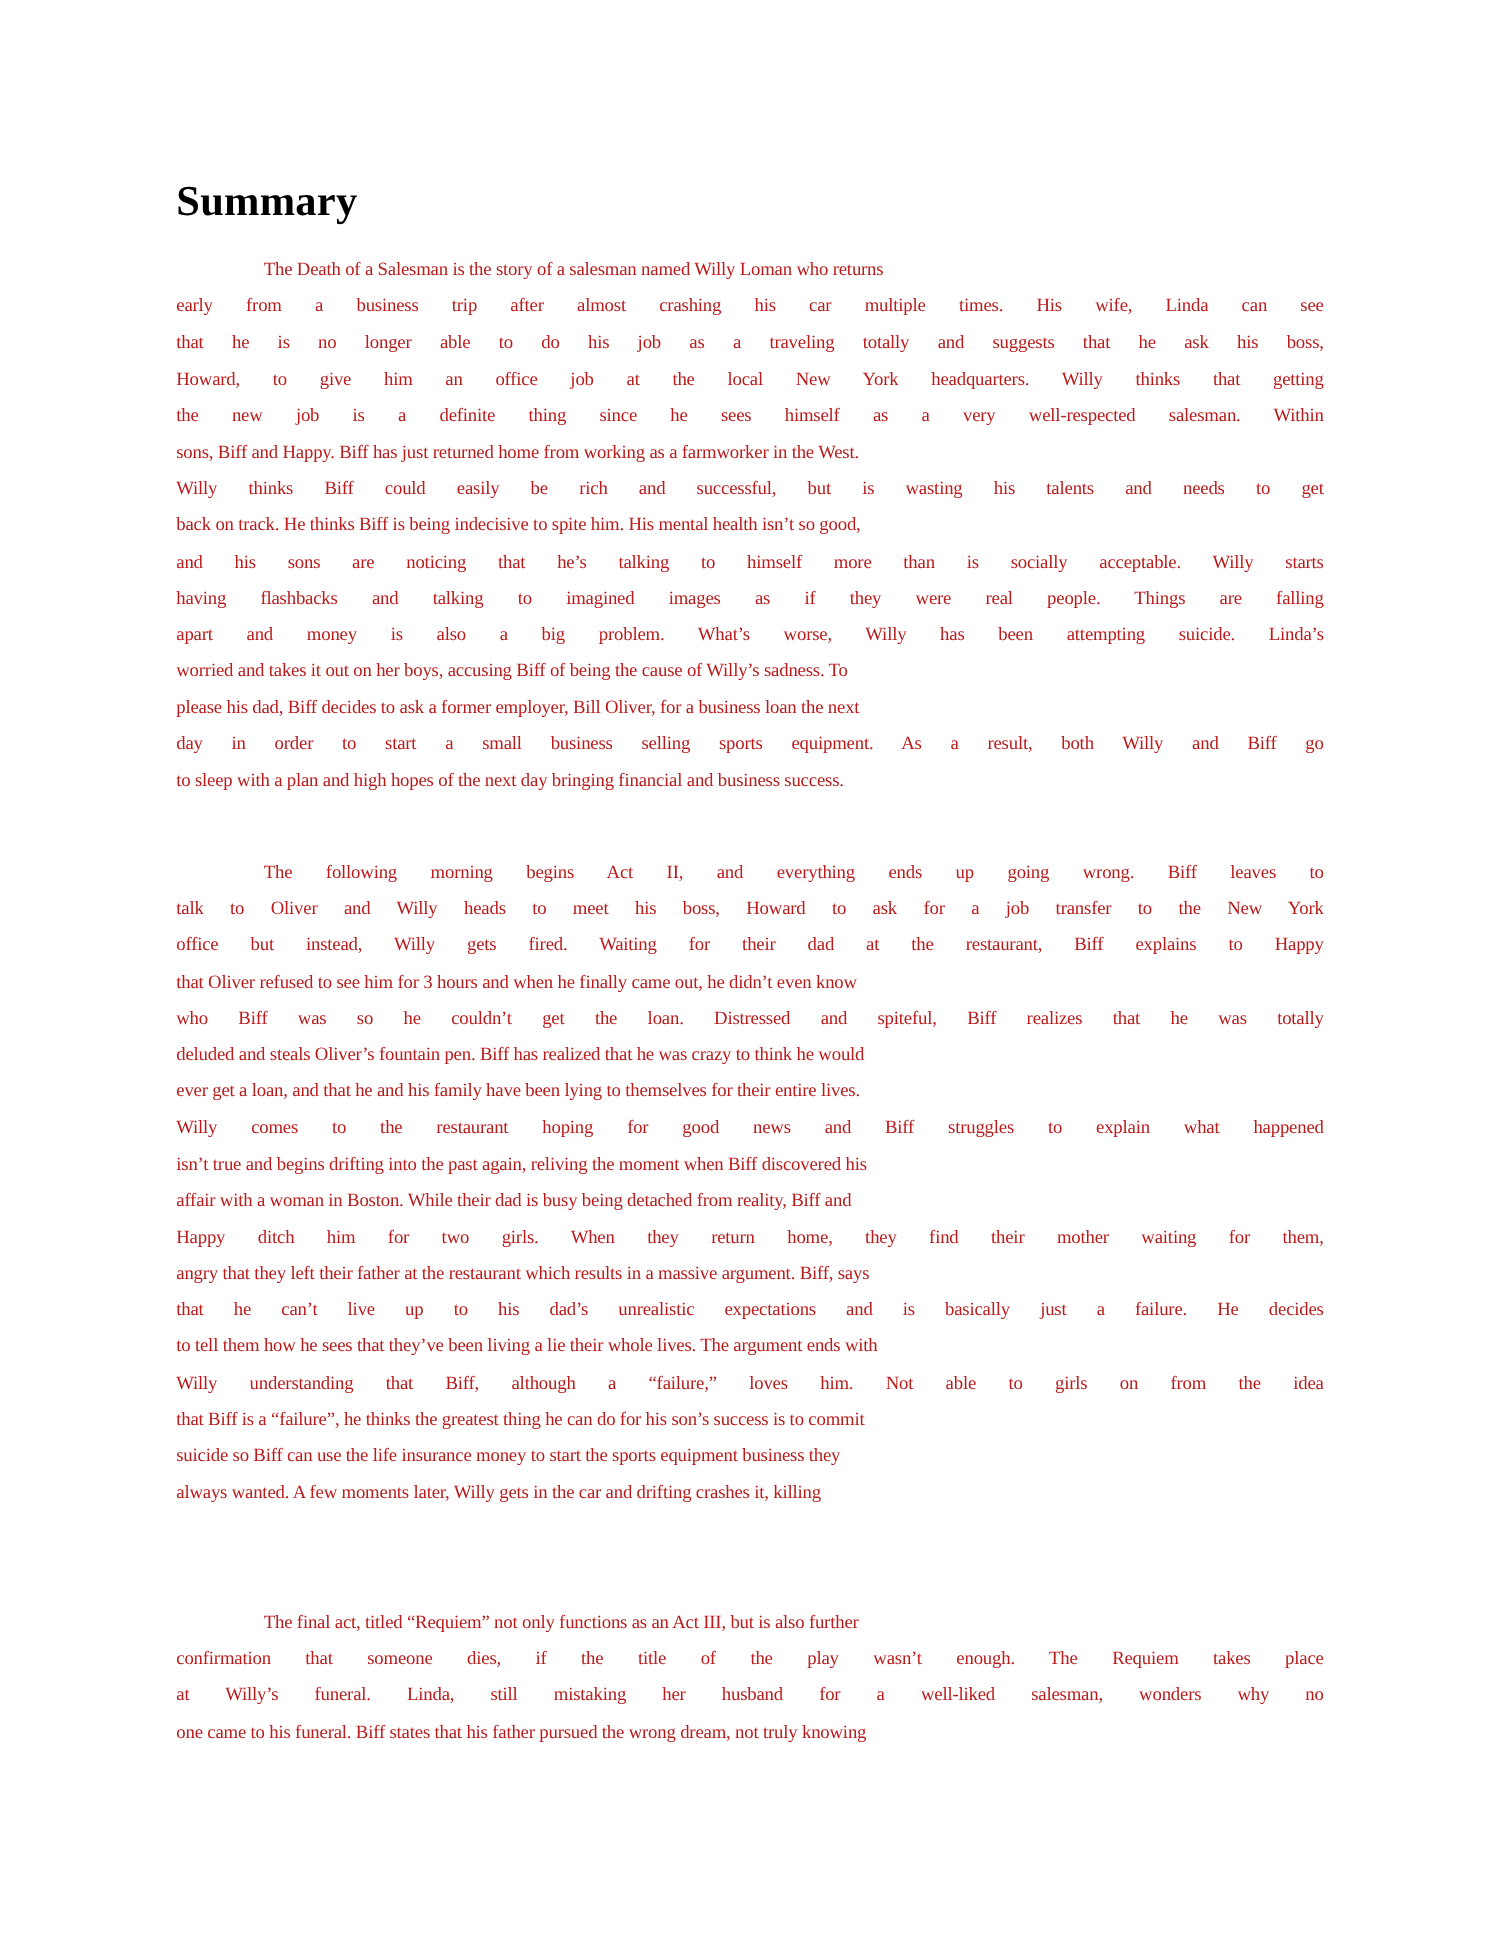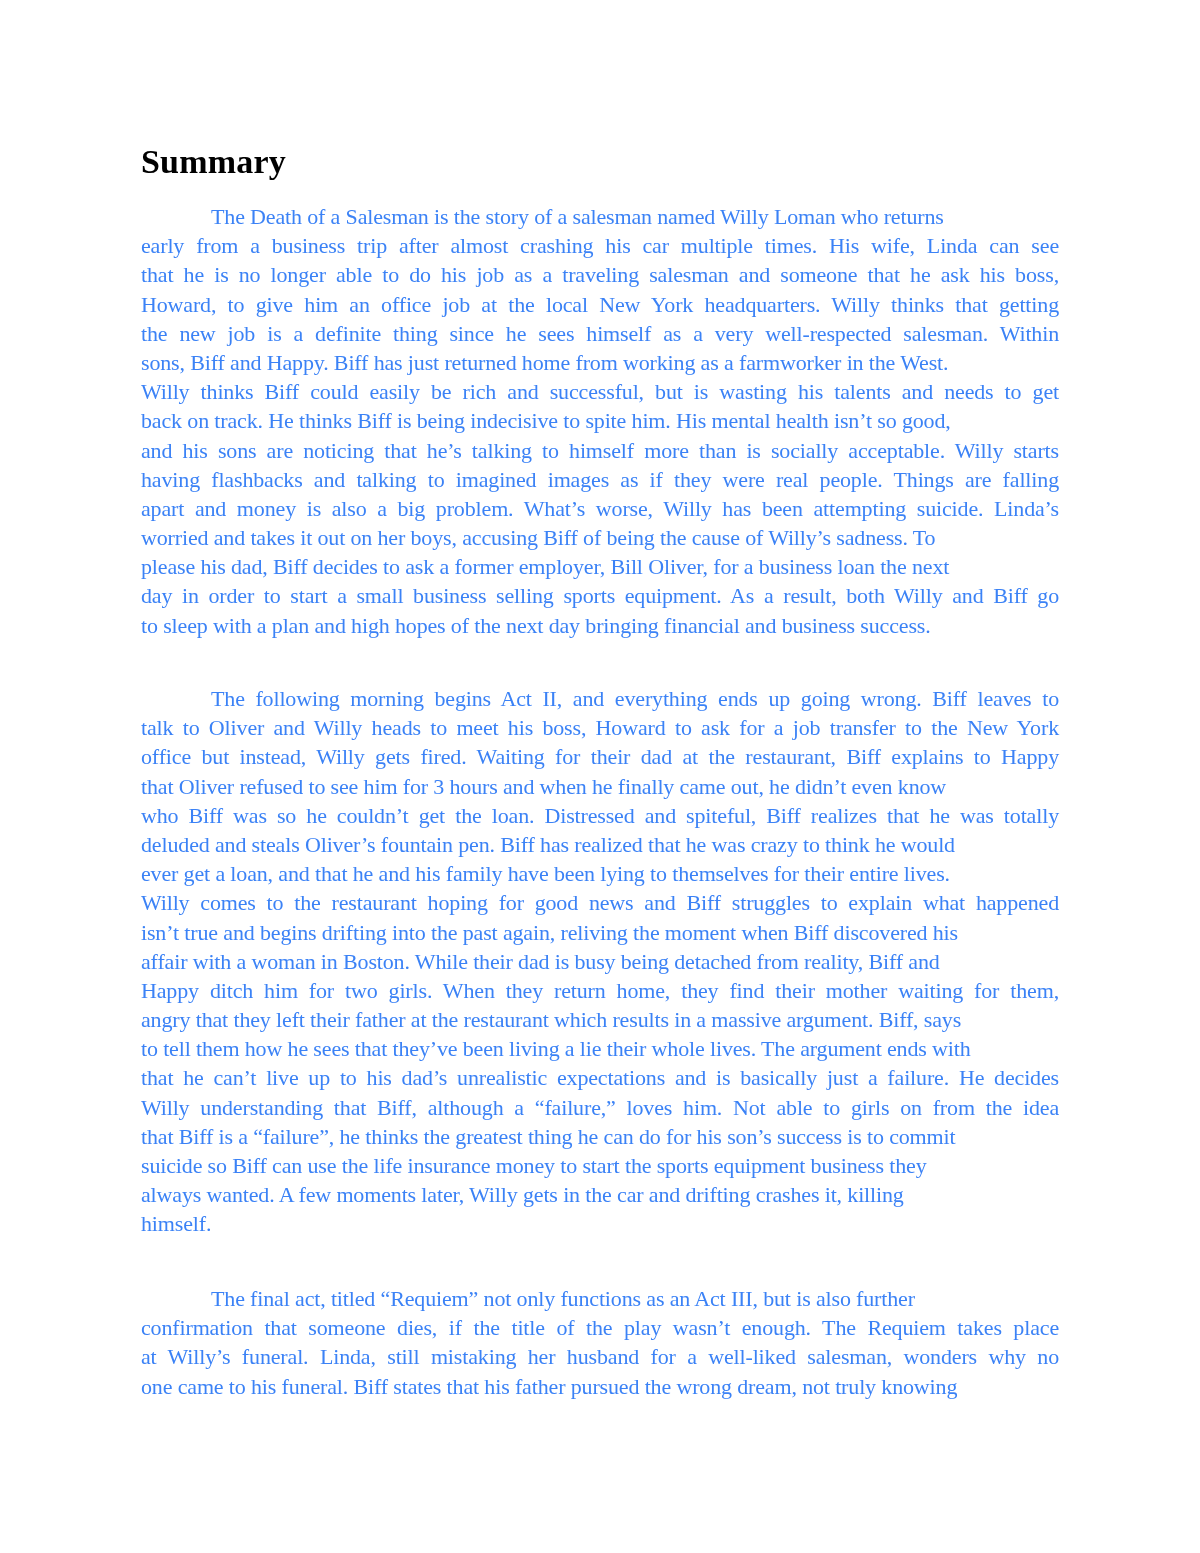--- a/index.html
+++ b/index.html
@@ -38,23 +38,23 @@
     .para {
       position: absolute;
       left: 141px;
       width: 930px;
       margin: 0;
     }
     .line {
       display: block;
       height: 29.2px;
       line-height: 29.2px;
-      font-size: 22px;
+      font-size: 15px;
       white-space: nowrap;
-      color: #3b82f6;
+      color: #b91c1c;
       font-family: "Liberation Serif", "DejaVu Serif", serif;
       letter-spacing: -0.15px;
     }
     .line.indent {
       padding-left: 70px;
     }
     .line.justify {
       text-align: justify;
       text-align-last: justify;
       width: 918px;
@@ -70,21 +70,21 @@
 </head>
 <body>
 
 <div class="page">
 
   <h1 class="heading">Summary</h1>
 
   <div class="para" id="p1">
     <span class="line indent">The Death of a Salesman is the story of a salesman named Willy Loman who returns</span>
     <span class="line justify">early from a business trip after almost crashing his car multiple times. His wife, Linda can see</span>
-    <span class="line justify">that he is no longer able to do his job as a traveling salesman and someone that he ask his boss,</span>
+    <span class="line justify">that he is no longer able to do his job as a traveling totally and suggests that he ask his boss,</span>
     <span class="line justify">Howard, to give him an office job at the local New York headquarters. Willy thinks that getting</span>
     <span class="line justify">the new job is a definite thing since he sees himself as a very well-respected salesman. Within</span>
     <span class="line">sons, Biff and Happy. Biff has just returned home from working as a farmworker in the West.</span>
     <span class="line justify">Willy thinks Biff could easily be rich and successful, but is wasting his talents and needs to get</span>
     <span class="line">back on track. He thinks Biff is being indecisive to spite him. His mental health isn’t so good,</span>
     <span class="line justify">and his sons are noticing that he’s talking to himself more than is socially acceptable. Willy starts</span>
     <span class="line justify">having flashbacks and talking to imagined images as if they were real people. Things are falling</span>
     <span class="line justify">apart and money is also a big problem. What’s worse, Willy has been attempting suicide. Linda’s</span>
     <span class="line">worried and takes it out on her boys, accusing Biff of being the cause of Willy’s sadness. To</span>
     <span class="line">please his dad, Biff decides to ask a former employer, Bill Oliver, for a business loan the next</span>
@@ -98,27 +98,26 @@
     <span class="line justify">office but instead, Willy gets fired. Waiting for their dad at the restaurant, Biff explains to Happy</span>
     <span class="line">that Oliver refused to see him for 3 hours and when he finally came out, he didn’t even know</span>
     <span class="line justify">who Biff was so he couldn’t get the loan. Distressed and spiteful, Biff realizes that he was totally</span>
     <span class="line">deluded and steals Oliver’s fountain pen. Biff has realized that he was crazy to think he would</span>
     <span class="line">ever get a loan, and that he and his family have been lying to themselves for their entire lives.</span>
     <span class="line justify">Willy comes to the restaurant hoping for good news and Biff struggles to explain what happened</span>
     <span class="line">isn’t true and begins drifting into the past again, reliving the moment when Biff discovered his</span>
     <span class="line">affair with a woman in Boston. While their dad is busy being detached from reality, Biff and</span>
     <span class="line justify">Happy ditch him for two girls. When they return home, they find their mother waiting for them,</span>
     <span class="line">angry that they left their father at the restaurant which results in a massive argument. Biff, says</span>
+    <span class="line justify">that he can’t live up to his dad’s unrealistic expectations and is basically just a failure. He decides</span>
     <span class="line">to tell them how he sees that they’ve been living a lie their whole lives. The argument ends with</span>
-    <span class="line justify">that he can’t live up to his dad’s unrealistic expectations and is basically just a failure. He decides</span>
     <span class="line justify">Willy understanding that Biff, although a “failure,” loves him. Not able to girls on from the idea</span>
     <span class="line">that Biff is a “failure”, he thinks the greatest thing he can do for his son’s success is to commit</span>
     <span class="line">suicide so Biff can use the life insurance money to start the sports equipment business they</span>
     <span class="line">always wanted. A few moments later, Willy gets in the car and drifting crashes it, killing</span>
-    <span class="line">himself.</span>
   </div>
 
   <div class="para" id="p3">
     <span class="line indent">The final act, titled “Requiem” not only functions as an Act III, but is also further</span>
     <span class="line justify">confirmation that someone dies, if the title of the play wasn’t enough. The Requiem takes place</span>
     <span class="line justify">at Willy’s funeral. Linda, still mistaking her husband for a well-liked salesman, wonders why no</span>
     <span class="line">one came to his funeral. Biff states that his father pursued the wrong dream, not truly knowing</span>
   </div>
 
 </div>

